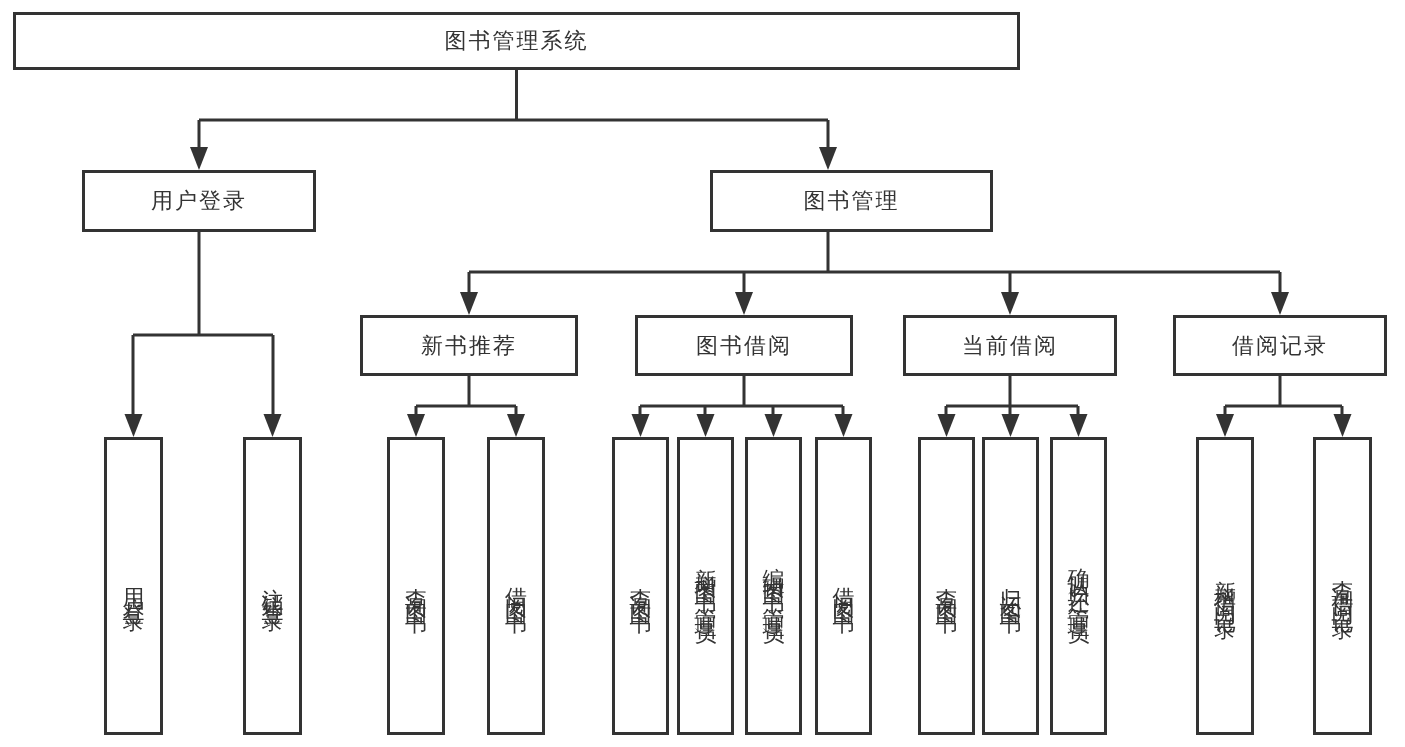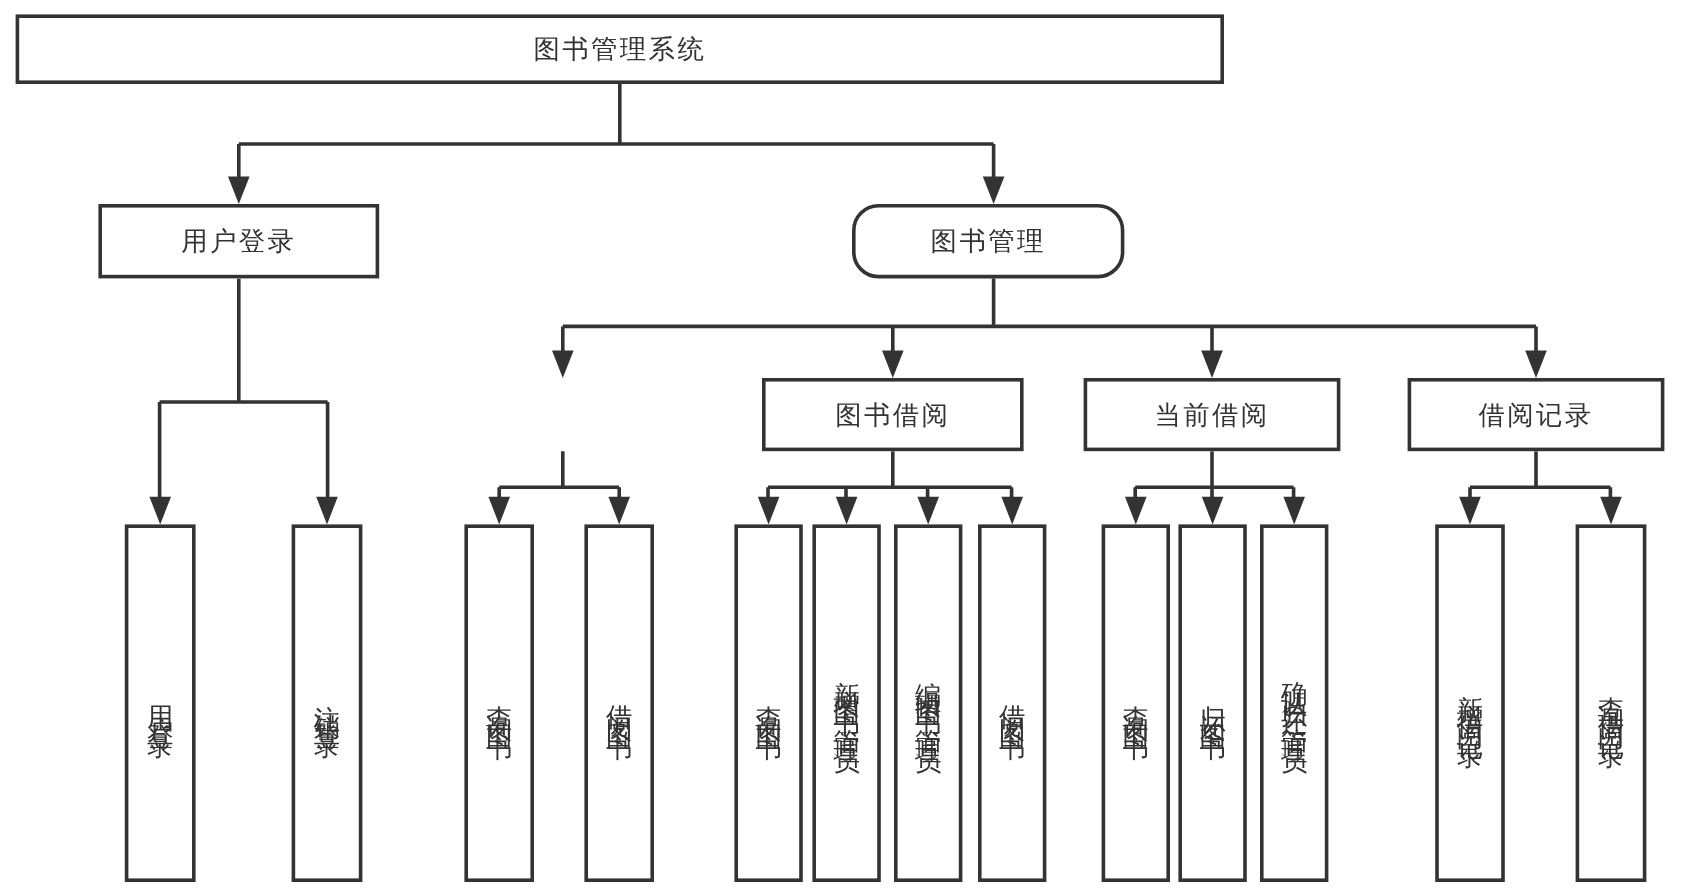--- a/index.html
+++ b/index.html
@@ -93,22 +93,23 @@
     <polygon fill="#333333" points="1069.5,414 1087.5,414 1078.5,437"></polygon>
 
     <path d="M1280 376 V406 M1225 406 H1342 M1225 406 V419 M1342 406 V419" stroke="#333333" stroke-width="3" fill="none"></path>
     <polygon fill="#333333" points="1216,414 1234,414 1225,437"></polygon>
     <polygon fill="#333333" points="1333.5,414 1351.5,414 1342.5,437"></polygon>
   </svg>
 
   <div class="box hbox" style="left:13px; top:12px; width:1007px; height:58px;">图书管理系统</div>
 
   <div class="box hbox" style="left:82px; top:170px; width:234px; height:62px;">用户登录</div>
-  <div class="box hbox" style="left:710px; top:170px; width:227px; height:62px;border-radius:22px;">图书管理</div>
+  <div class="box hbox" style="left:710px; top:170px; width:283px; height:62px;">图书管理</div>
 
+  <div class="box hbox" style="left:360px; top:315px; width:218px; height:61px;">新书推荐</div>
   <div class="box hbox" style="left:635px; top:315px; width:218px; height:61px;">图书借阅</div>
   <div class="box hbox" style="left:903px; top:315px; width:214px; height:61px;">当前借阅</div>
   <div class="box hbox" style="left:1173px; top:315px; width:214px; height:61px;">借阅记录</div>
 
   <div class="box leaf" style="left:104px; width:59px;">用户登录</div>
   <div class="box leaf" style="left:243px; width:59px;">注销登录</div>
 
   <div class="box leaf" style="left:387px; width:58px;">查询图书</div>
   <div class="box leaf" style="left:487px; width:58px;">借阅图书</div>
 

